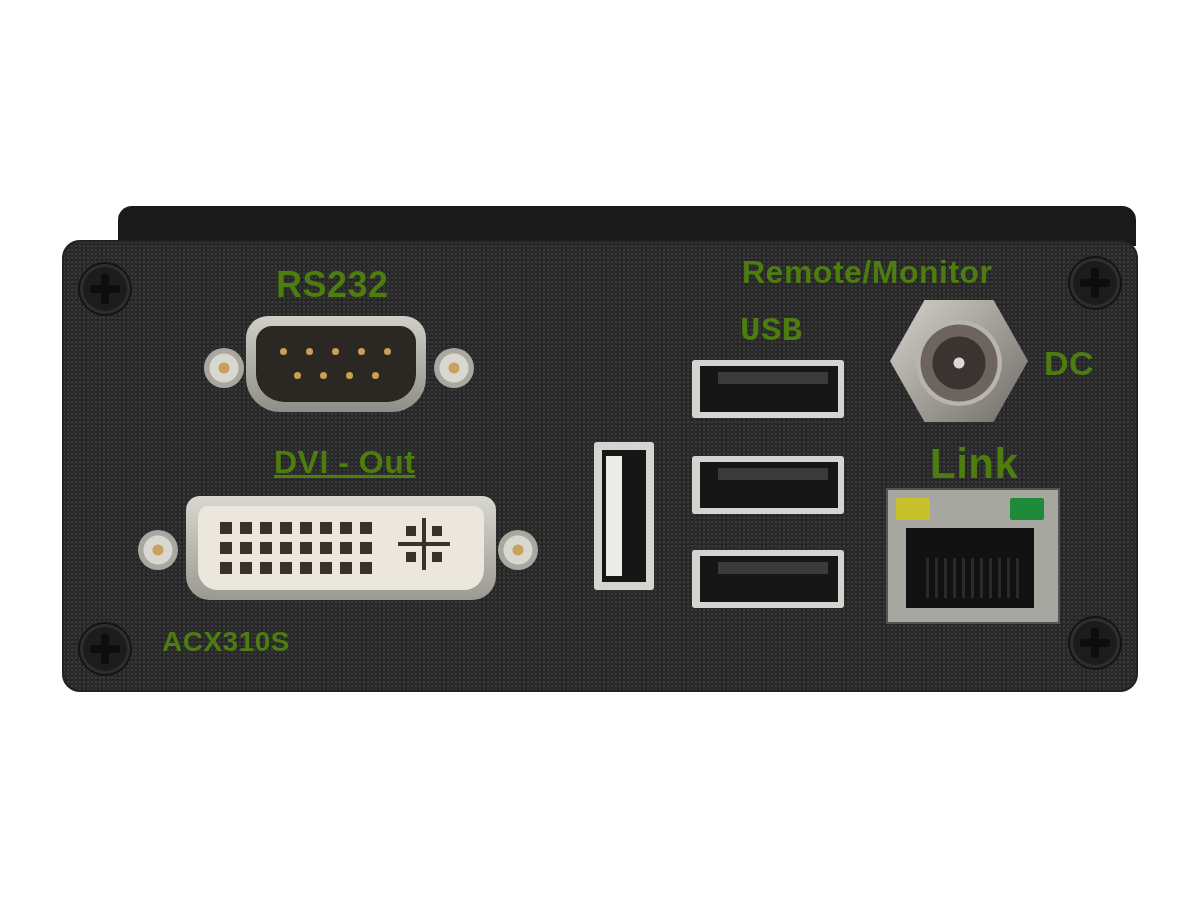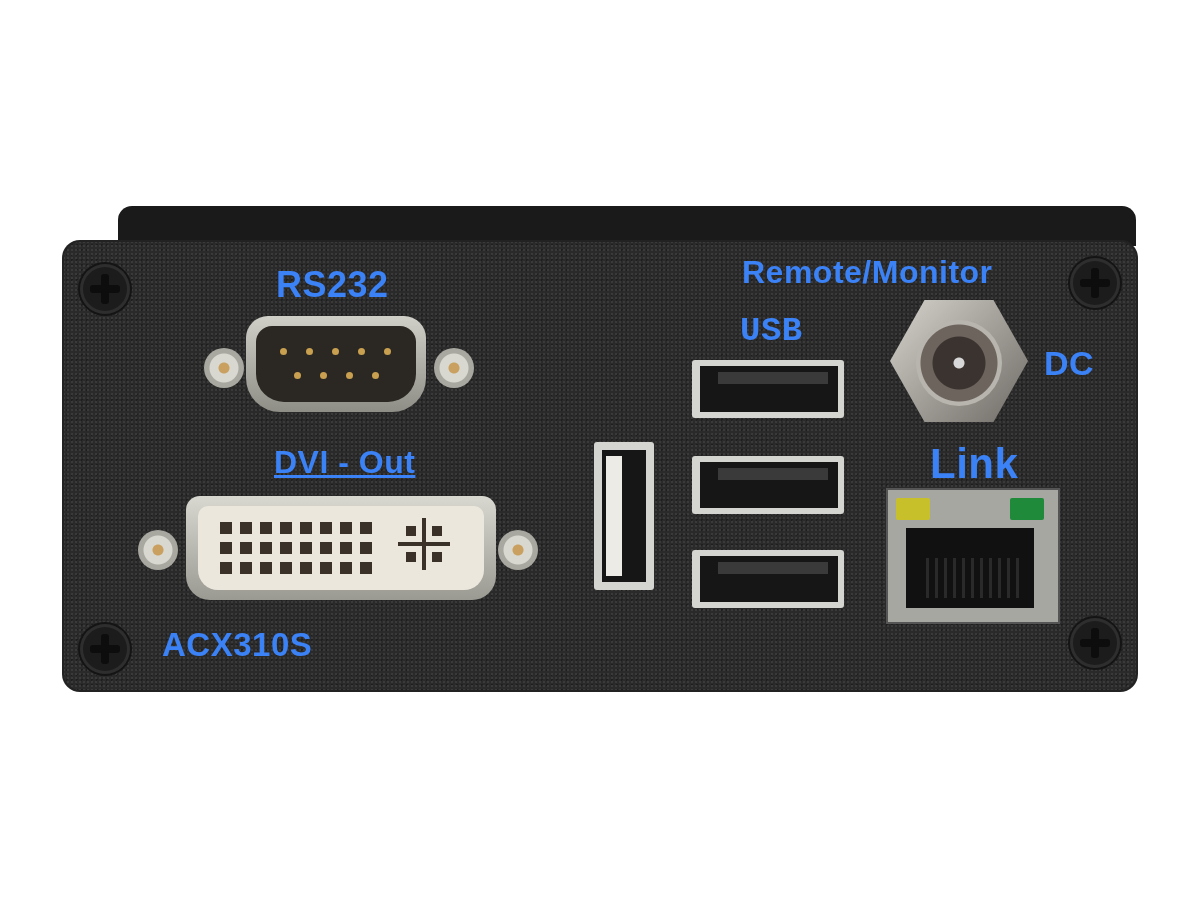--- a/index.html
+++ b/index.html
@@ -7,21 +7,21 @@
          font-family:"Liberation Sans", sans-serif; }
   .abs { position:absolute; }
   .top-strip { left:118px; top:206px; width:1018px; height:40px; background:#1a1a1a;
                border-radius:14px 14px 0 0; }
   .panel { left:62px; top:240px; width:1076px; height:452px; background:#2a2a2a;
            border-radius:18px;
            background-image: radial-gradient(#3a3a3a 1px, transparent 1px),
                              radial-gradient(#1e1e1e 1px, transparent 1px);
            background-size:4px 4px, 5px 5px; background-position:0 0, 2px 2px;
            box-shadow: inset 0 0 0 2px #222; }
-  .label { color:#3b82f6; font-weight:bold; white-space:nowrap; letter-spacing:0.5px; }
+  .label { color:#4d7c0f; font-weight:bold; white-space:nowrap; letter-spacing:0.5px; }
   .screw { width:50px; height:50px; border-radius:50%; background:#1c1c1c;
            box-shadow: inset 0 0 0 3px #2e2e2e, 0 0 0 2px #141414; }
   .screw::before, .screw::after { content:""; position:absolute; left:50%; top:50%;
            background:#0d0d0d; border-radius:3px; }
   .screw::before { width:30px; height:8px; margin:-4px 0 0 -15px; }
   .screw::after { width:8px; height:30px; margin:-15px 0 0 -4px; }
   .nut { width:40px; height:40px; border-radius:50%;
          background:radial-gradient(circle, #c9a060 0 5px, #d8d8d0 6px 14px, #a8a8a0 15px 20px); }
   .db9-shell { left:246px; top:316px; width:180px; height:96px; border-radius:22px 22px 34px 34px;
          background:linear-gradient(#d0d0c8,#8e8e86); }
@@ -105,21 +105,21 @@
       <div class="dvi-pin"></div>
   </div>
   <div class="abs" style="left:200px;top:36px;width:52px;height:4px;background:#3a3228;"></div>
   <div class="abs" style="left:224px;top:12px;width:4px;height:52px;background:#3a3228;"></div>
   <div class="abs dvi-pin" style="left:208px;top:20px;width:10px;height:10px;"></div>
   <div class="abs dvi-pin" style="left:234px;top:20px;width:10px;height:10px;"></div>
   <div class="abs dvi-pin" style="left:208px;top:46px;width:10px;height:10px;"></div>
   <div class="abs dvi-pin" style="left:234px;top:46px;width:10px;height:10px;"></div>
 </div>
 
-<div class="abs label" style="left:162px;top:626px;font-size:33px;">ACX310S</div>
+<div class="abs label" style="left:162px;top:626px;font-size:28px;">ACX310S</div>
 
 <div class="abs usb-v">
   <div class="abs usb-hole" style="left:8px;top:8px;width:44px;height:132px;"></div>
   <div class="abs" style="left:12px;top:14px;width:16px;height:120px;background:#ecebe6;"></div>
 </div>
 
 <div class="abs label" style="left:740px;top:312px;font-size:34px;font-family:Liberation Mono, monospace;">USB</div>
 <div class="abs usb" style="left:692px;top:360px;">
   <div class="abs usb-hole" style="left:8px;top:6px;width:138px;height:46px;"></div>
   <div class="abs usb-tongue" style="left:26px;top:12px;width:110px;height:12px;background:#3a3a3a;"></div>

